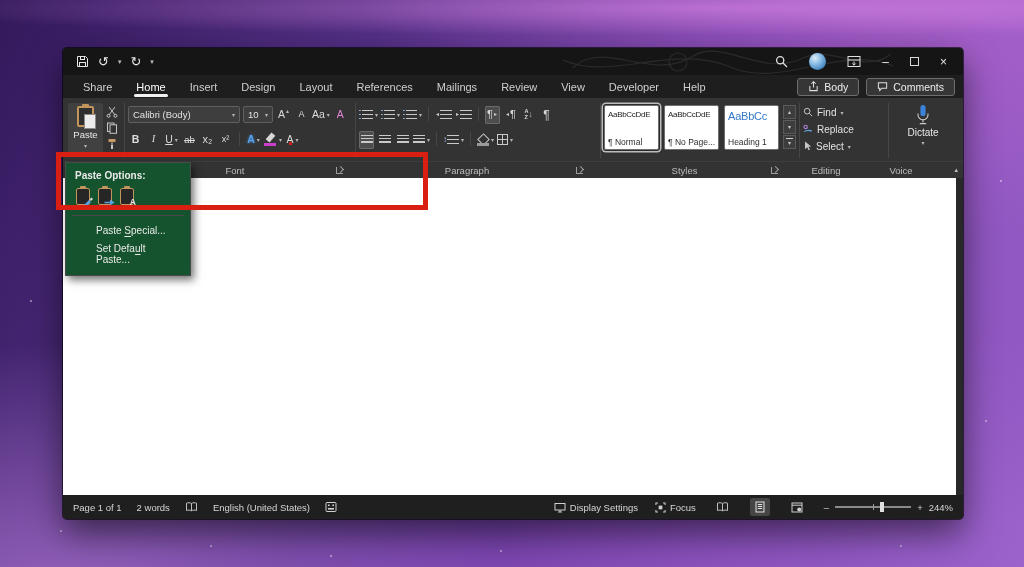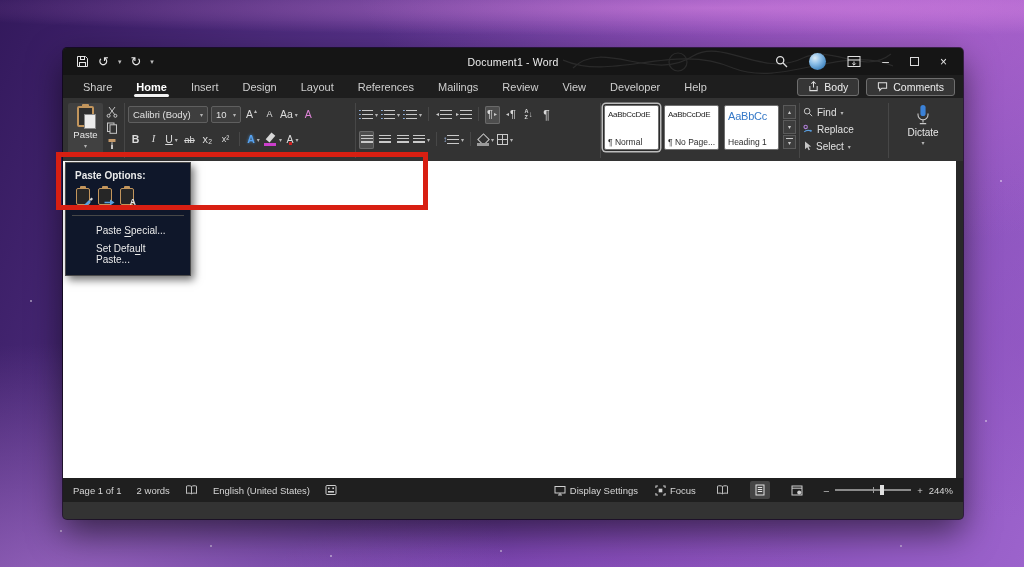--- a/index.html
+++ b/index.html
@@ -36,21 +36,21 @@
   .ttl { position:absolute; left:0; right:0; text-align:center; font-size:10.5px; color:#ededed; letter-spacing:.2px; }
   .tctrl { margin-left:auto; display:flex; align-items:center; gap:21px; padding-right:16px; z-index:2; }
   .tctrl .g { font-size:12px; line-height:1; }
   .avatar { width:17px; height:17px; border-radius:50%;
     background:radial-gradient(circle at 35% 30%, #dcecf6 0%, #8fc0e8 35%, #4d8ec6 70%, #2b5e8f 100%); }
   .maxbox { width:9px; height:9px; border:1px solid #dcdcdc; display:inline-block; }
 
   
   .tabrow { height:23px; background:#1e1e1e; display:flex; align-items:center; padding-left:8px; }
   .tab { position:relative; padding:4px 12px; font-size:11px; color:#cfcfcf; cursor:default; }
-  .tab.active { color:#ffffff; font-weight:bold; }
+  .tab.active { color:#ffffff; font-weight:normal; }
   .tab.active::after { content:""; position:absolute; left:10px; right:10px; bottom:0; height:2.5px; background:#f2f2f2; border-radius:2px; }
   .tabacts { margin-left:auto; display:flex; gap:7px; margin-right:8px; }
   .pillbtn { display:flex; align-items:center; gap:5px; background:#363636; border:1px solid #6e6e6e; border-radius:3px;
              padding:2px 10px; font-size:10.5px; color:#ececec; }
 
   
   .ribbon { height:63px; background:#333333; display:flex; align-items:stretch; padding:4px 0 0 5px; position:relative; }
   .vsep { width:1px; background:#474747; margin:1px 3px 3px; }
   .r { display:flex; align-items:center; gap:3px; height:23px; }
   .sb { position:relative; display:flex; align-items:center; justify-content:center; min-width:15px; height:18px;
@@ -140,21 +140,21 @@
   .sbar .rgt { margin-left:auto; display:flex; align-items:center; gap:17px; }
   .sic { display:flex; align-items:center; gap:4px; }
   .viewbtn { display:flex; align-items:center; justify-content:center; width:20px; height:18px; border-radius:2px; color:#cfcfcf; }
   .viewbtn.on { background:#454545; }
   .zctl { display:flex; align-items:center; gap:6px; }
   .ztrack { position:relative; width:76px; height:2px; background:#8a8a8a; }
   .ztrack::before { content:""; position:absolute; left:50%; top:-2px; width:1px; height:6px; background:#9d9d9d; }
   .zthumb { position:absolute; left:59%; top:-4px; width:4px; height:10px; background:#e0e0e0; }
 
   
-  .cmenu { position:absolute; left:2px; top:114px; width:126px; background:#0f172a; border:1px solid #4a4a4a;
+  .cmenu { position:absolute; left:2px; top:114px; width:126px; background:#14532d; border:1px solid #4a4a4a;
            box-shadow:3px 4px 8px rgba(0,0,0,.55); z-index:40; padding:4px 0 7px; color:#eaeaea; }
   .cm-title { font-size:10px; font-weight:bold; padding:3px 9px 2px; }
   .cm-icons { display:flex; gap:8px; padding:5px 10px 9px; }
   .clip2 { position:relative; width:14px; height:17px; border:1.6px solid #c2955c; border-radius:2px; background:#262626; }
   .clip2::before { content:""; position:absolute; left:2.5px; top:-3.5px; width:6px; height:3.5px; background:#c2955c; border-radius:1px; }
   .clip2 .ov { position:absolute; right:-4px; bottom:-3px; }
   .clip2 .ovA { position:absolute; right:-3px; bottom:-3px; font-size:8.5px; font-weight:bold; color:#e8e8e8; }
   .cm-sep { height:1px; background:#474747; margin:1px 6px 5px; }
   .cm-item { font-size:10px; padding:3.5px 8px 3.5px 30px; }
   .cm-item u { text-underline-offset:1.5px; }
@@ -197,21 +197,20 @@
             <path d="M1.5 1.5 h8 l2 2 v8 h-10 Z"></path>
               <rect x="3.5" y="7.5" width="6" height="4"></rect>
               <rect x="4.5" y="1.5" width="4" height="3"></rect>
           </svg>
         </span>
         <span class="g">↺</span>
         <span class="c">▾</span>
         <span class="g">↻</span>
         <span class="c">▾</span>
       </div>
-      <div class="ttl">Document1 - Word</div>
       <div class="tctrl">
         <span>
           <svg width="13" height="13" viewBox="0 0 13 13" fill="none" stroke="#e0e0e0" stroke-width="1.3">
             <circle cx="5.2" cy="5.2" r="3.6"></circle>
               <path d="M8 8 L12 12"></path>
           </svg>
         </span>
         <span class="avatar"></span>
         <span>
           <svg width="14" height="13" viewBox="0 0 14 13" fill="none" stroke="#e0e0e0" stroke-width="1">
@@ -283,21 +282,21 @@
                 <path d="M6 4.2 v2.2" stroke="#c6c6c6"></path>
                 <rect x="5" y="6.6" width="2" height="4.4" fill="#c6c6c6"></rect>
             </svg>
           </span>
         </div>
       </div>
       <div class="vsep"></div>
 
       <div class="g-font">
         <div class="r">
-          <span class="sel" style="width:80px">
+          <span class="sel" style="width:112px">
             <span>Calibri (Body)</span>
             <span class="c">▾</span>
           </span>
           <span class="sel" style="width:30px">
             <span>10</span>
             <span class="c">▾</span>
           </span>
           <span class="sb">
             <span>A</span>
               <span class="tinyup">▴</span>
@@ -475,20 +474,42 @@
             <rect x="5.4" y="1" width="5.2" height="11" rx="2.6" fill="#3b82d8"></rect>
             <path d="M3 9.5 v1.3 a5 5 0 0 0 10 0 V9.5" fill="none" stroke="#c8c8c8" stroke-width="1.1"></path>
             <path d="M8 16 v2.6 M4.8 19.6 h6.4" stroke="#c8c8c8" stroke-width="1.1"></path>
           </svg>
           <span>Dictate</span>
           <span class="c">▾</span>
         </div>
       </div>
     </div>
 
+    <div class="rlabels">
+      <div class="rl" style="width:60px"></div>
+      <div class="rl" style="width:224px">
+        <span>Font</span>
+        <span class="lnch"></span>
+      </div>
+      <div class="rl" style="width:240px">
+        <span>Paragraph</span>
+        <span class="lnch"></span>
+      </div>
+      <div class="rl" style="width:195px">
+        <span>Styles</span>
+        <span class="lnch"></span>
+      </div>
+      <div class="rl" style="width:88px">
+        <span>Editing</span>
+      </div>
+      <div class="rl" style="width:62px">
+        <span>Voice</span>
+      </div>
+      <span class="collapse">▴</span>
+    </div>
 
     <div class="doc">
       <div class="scrollstrip"></div>
     </div>
 
     <div class="sbar">
       <div class="lft">
         <span>Page 1 of 1</span>
         <span>2 words</span>
         <span>

